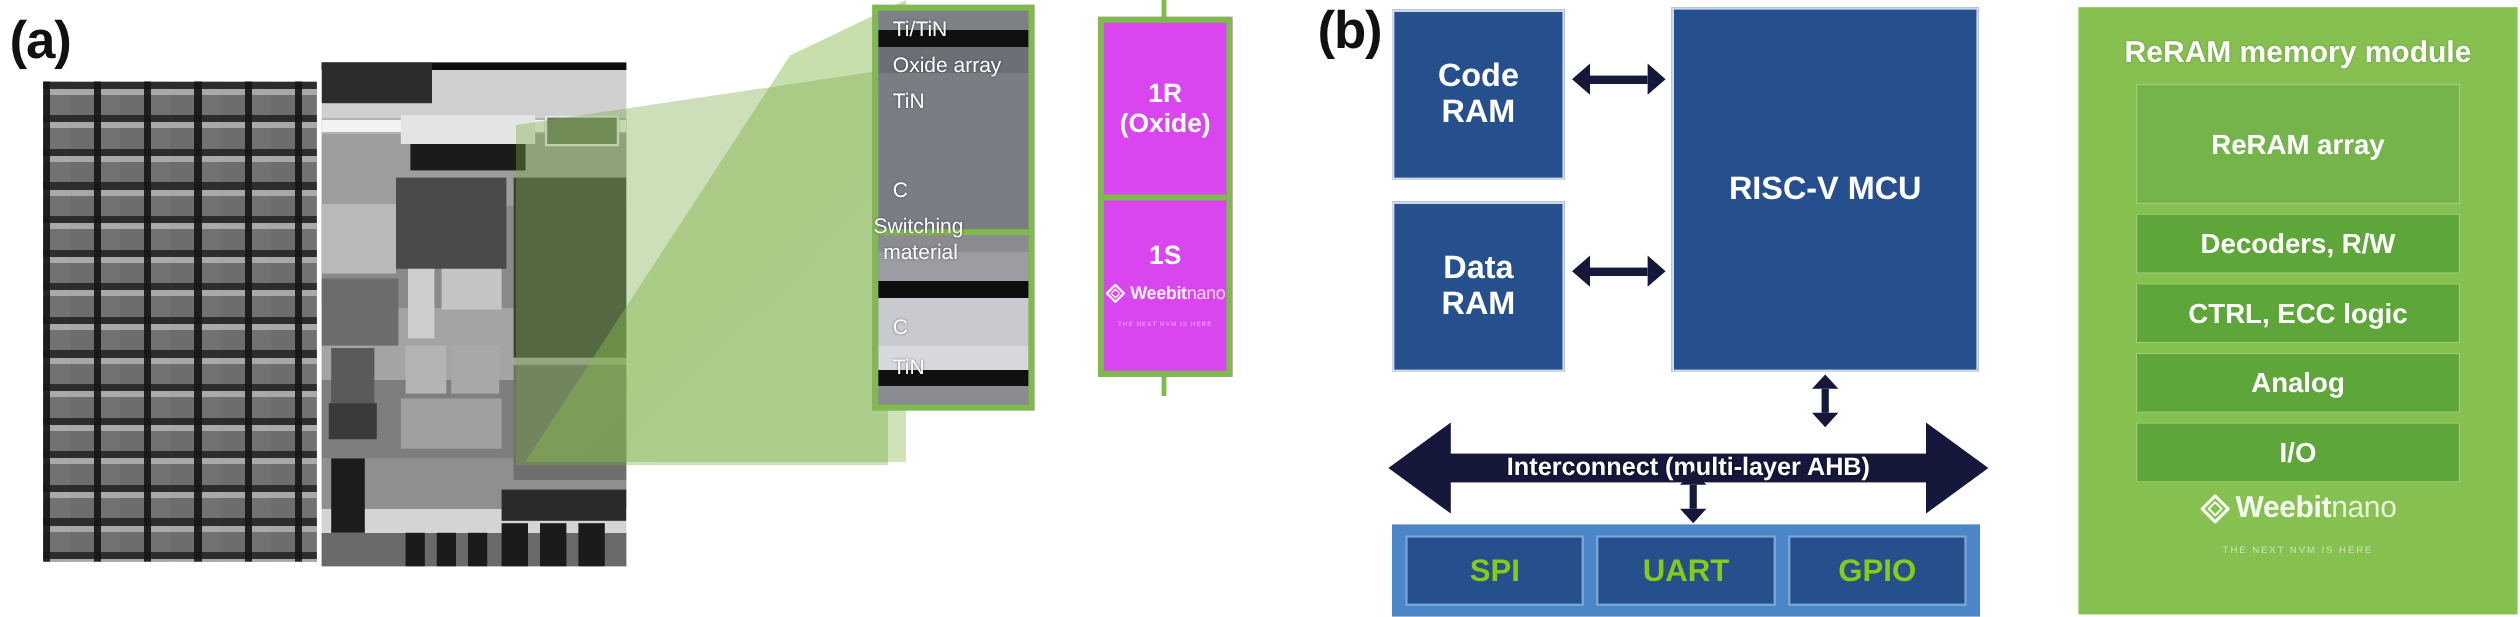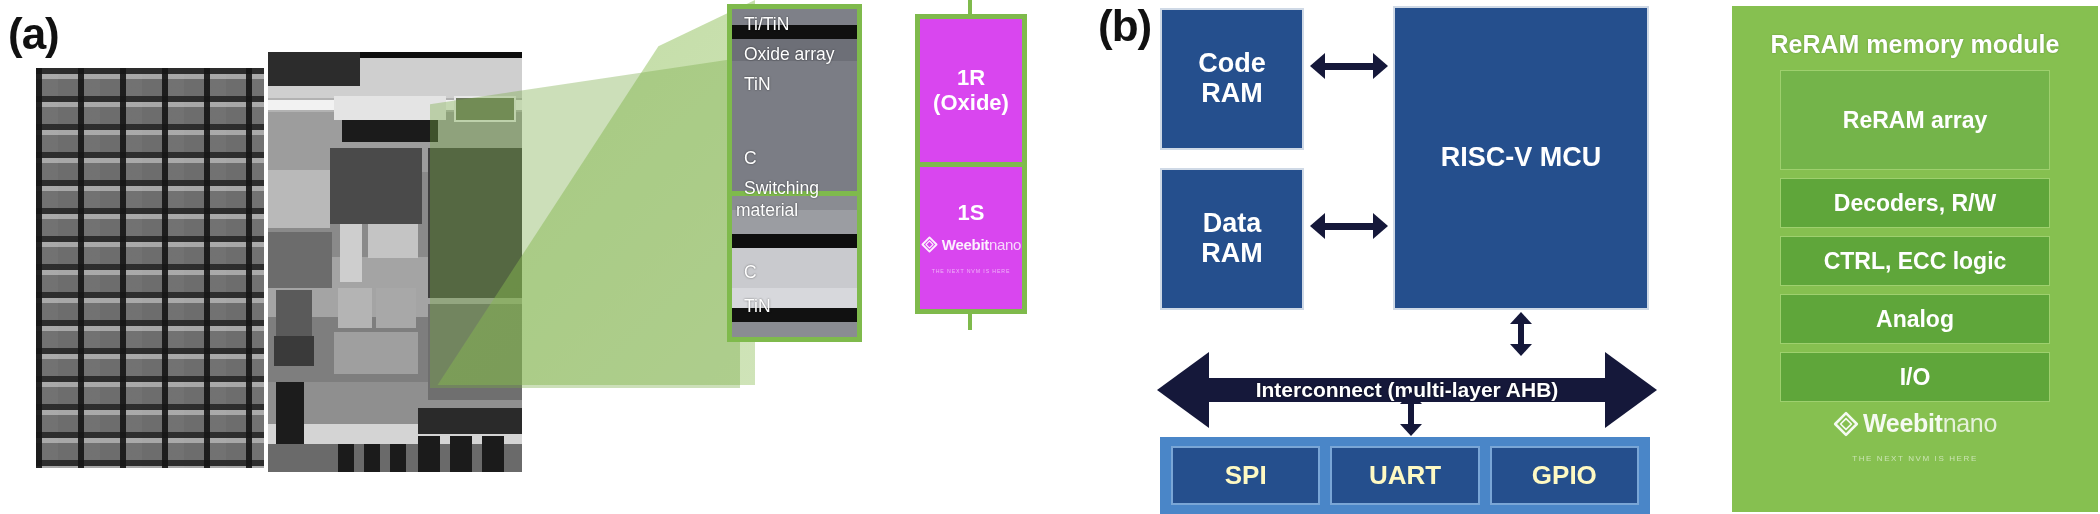--- a/index.html
+++ b/index.html
@@ -105,21 +105,21 @@
   #bus .blabel{position:absolute;left:0;right:0;top:0;height:76px;display:flex;
      align-items:center;justify-content:center;color:#fff;font-weight:bold;font-size:21px;
      text-shadow:0 0 2px rgba(0,0,0,.7);}
 
   
   #periph{left:1160px;top:437px;width:490px;height:77px;background:#4a86c8;
      border:0;display:flex;align-items:center;justify-content:space-between;
      padding:9px 11px;box-sizing:border-box;gap:10px;}
   #periph .pchip{flex:1;height:100%;background:#254f8d;border:2px solid #7aa6d6;
      box-sizing:border-box;display:flex;align-items:center;justify-content:center;
-     color:#fef9c3;font-weight:bold;font-size:26px;}
+     color:#84cc16;font-weight:bold;font-size:26px;}
 
   
   #mod{position:absolute;left:1732px;top:6px;width:366px;height:506px;background:#86c050;
      box-sizing:border-box;padding:10px 0 0 0;display:flex;flex-direction:column;align-items:center;}
   #modTitle{color:#fff;font-weight:bold;font-size:25px;margin:14px 0 11px;text-shadow:0 0 2px rgba(0,0,0,.25);}
   #modBlocks{width:270px;display:flex;flex-direction:column;gap:8px;}
   .mblock{background:#5fa63a;border:1px solid #9ed06e;box-sizing:border-box;
      display:flex;align-items:center;justify-content:center;
      color:#fff;font-weight:bold;font-size:23px;}
   .mblock.tall{height:100px;background:#74b44a;}
@@ -170,21 +170,21 @@
   <div class="wedge2"></div>
 
   <div id="detail">
     <div class="seg segA"></div>
     <div class="seg segB"></div>
   </div>
   <div class="dlab" style="left:744px;top:14px;">Ti/TiN</div>
   <div class="dlab" style="left:744px;top:44px;">Oxide array</div>
   <div class="dlab" style="left:744px;top:74px;">TiN</div>
   <div class="dlab" style="left:744px;top:148px;">C</div>
-  <div class="dlab" style="left:744px;top:178px;">Switching</div>
+  <div class="dlab" style="left:728px;top:178px;">Switching</div>
   <div class="dlab" style="left:736px;top:200px;">material</div>
   <div class="dlab" style="left:744px;top:262px;">C</div>
   <div class="dlab" style="left:744px;top:296px;">TiN</div>
 
   <div class="lead" id="leadTop"></div>
   <div id="cell">
     <div class="half top">
       <span>1R</span>
       <span>(Oxide)</span>
     </div>

